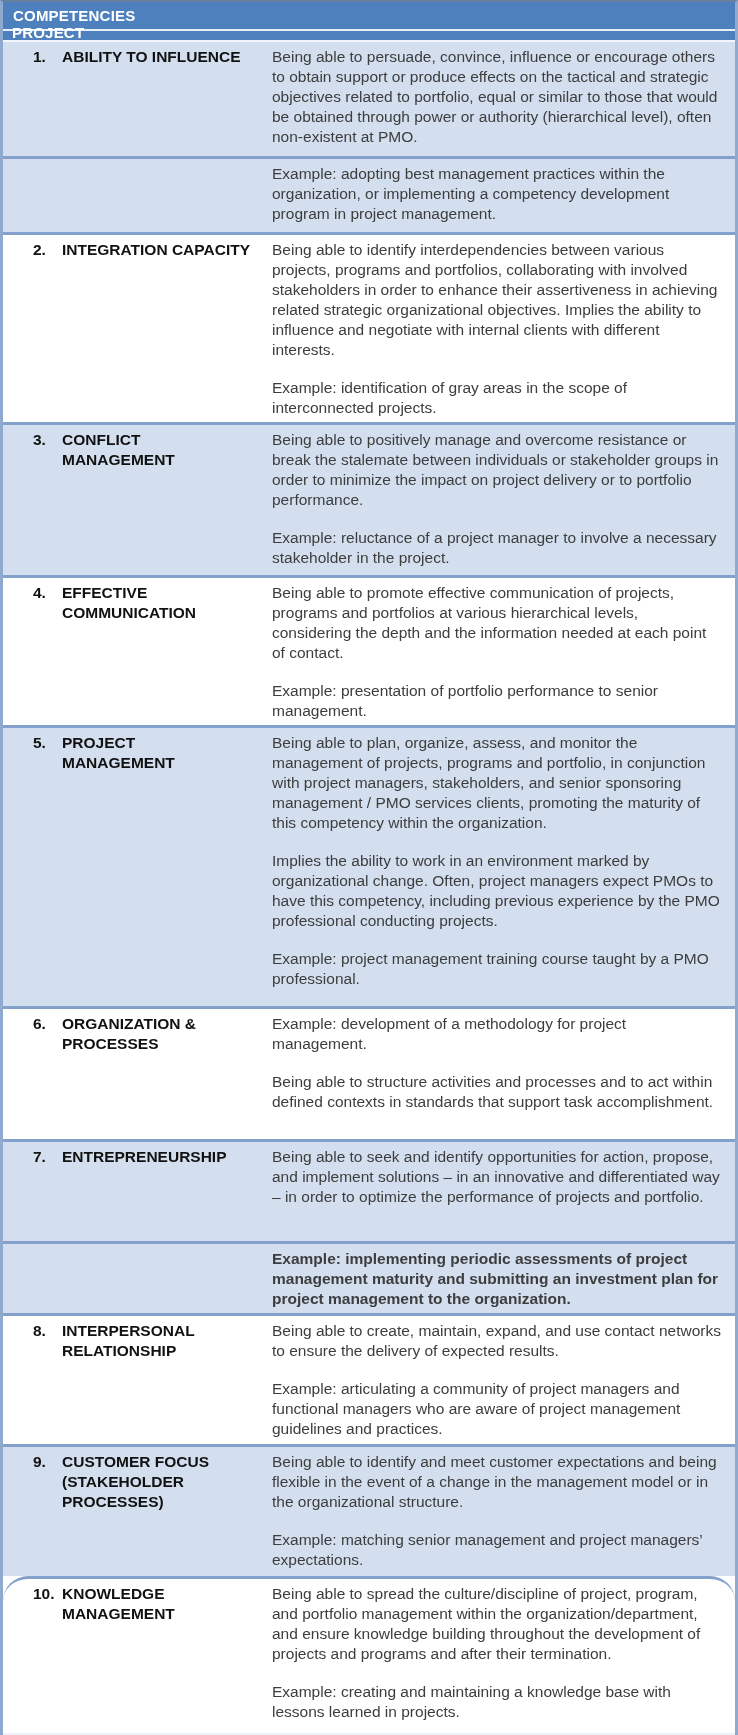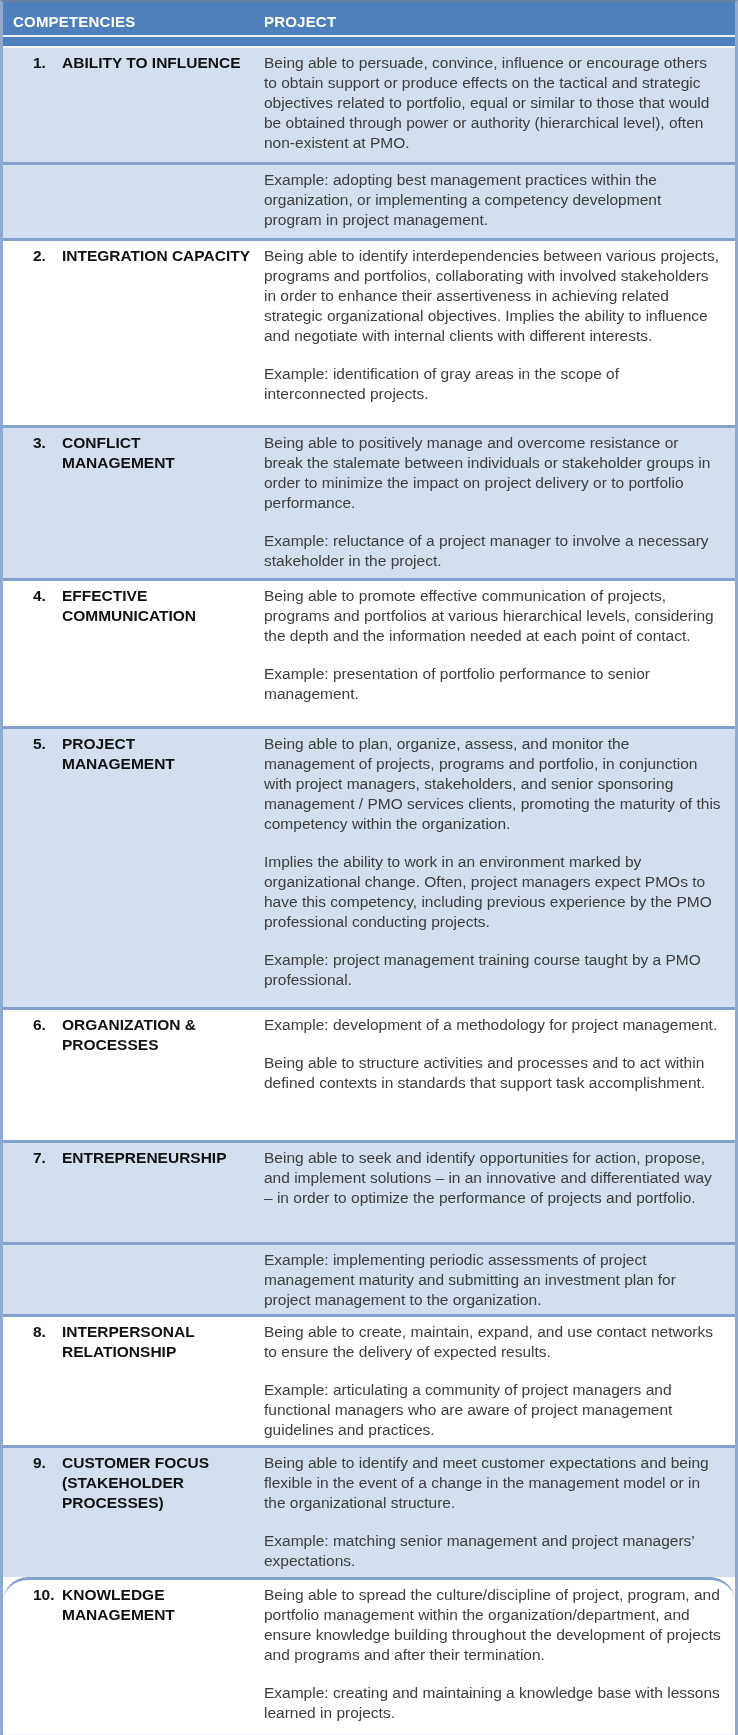--- a/index.html
+++ b/index.html
@@ -15,35 +15,35 @@
   body{width:738px;}
   .table-frame{
     box-sizing:border-box;width:738px;
     border:3px solid var(--frame);
     border-top:2px solid #68809F;
     border-bottom:2px solid #A8BCD8;
     font-family:"Liberation Sans","DejaVu Sans",sans-serif;
   }
   
   .thead{background:var(--header-bg);color:#fff;font-weight:bold;font-size:15px;border-bottom:2px solid #F2F5FA;}
-  .thead-cells{display:flex;padding-top:11px;height:20px;letter-spacing:.2px;}
+  .thead-cells{display:flex;padding-top:5px;height:20px;letter-spacing:.2px;flex-direction:column;}
   .th-comp{box-sizing:border-box;width:252px;padding-left:10px;}
   .th-concept{flex:1;padding-left:9px;}
   .thead-underline{height:2px;background:#E8EEF6;margin-top:2px;}
   .thead-spacer{height:9px;}
   
   .trow{display:flex;font-size:15.5px;line-height:20px;color:var(--body-text);box-sizing:border-box;}
   .trow + .trow{border-top:3px solid var(--sep);}
   .trow.band{background:var(--band);}
   .trow.plain{background:#FFFFFF;}
   .cell-comp{box-sizing:border-box;width:252px;padding:5px 4px 4px 30px;display:flex;align-items:flex-start;}
   .num{flex:0 0 29px;font-weight:bold;color:var(--label-text);}
   .lbl{font-weight:bold;color:var(--label-text);white-space:pre-line;}
   .cell-concept{flex:1;box-sizing:border-box;padding:5px 14px 4px 9px;}
-  .cell-concept p{margin:0 0 18px 0;}
+  .cell-concept p{margin:0 0 18px 8px;}
   .cell-concept p:last-child{margin-bottom:0;}
   
   .bottom-strip{height:10px;background:var(--strip);border-top:2px solid #EFF3F9;}
 </style>
 </head>
 <body>
 
 <div class="table-frame">
   <div class="thead">
     <div class="thead-cells">
@@ -129,21 +129,21 @@
   </div>
       <div class="trow band" style="min-height: 102px;">
     <div class="cell-comp">
       <span class="num">7.</span>
       <span class="lbl">ENTREPRENEURSHIP</span>
     </div>
     <div class="cell-concept">
           <p>Being able to seek and identify opportunities for action, propose, and implement solutions – in an innovative and differentiated way – in order to optimize the performance of projects and portfolio.</p>
         </div>
   </div>
-      <div class="trow band" style="min-height: 70px;">
+      <div class="trow band" style="min-height: 70px; font-weight: bold;">
     <div class="cell-comp">
       <span class="num"></span>
       <span class="lbl"></span>
     </div>
     <div class="cell-concept">
           <p>Example: implementing periodic assessments of project management maturity and submitting an investment plan for project management to the organization.</p>
         </div>
   </div>
       <div class="trow plain" style="min-height: 131px;">
     <div class="cell-comp">

